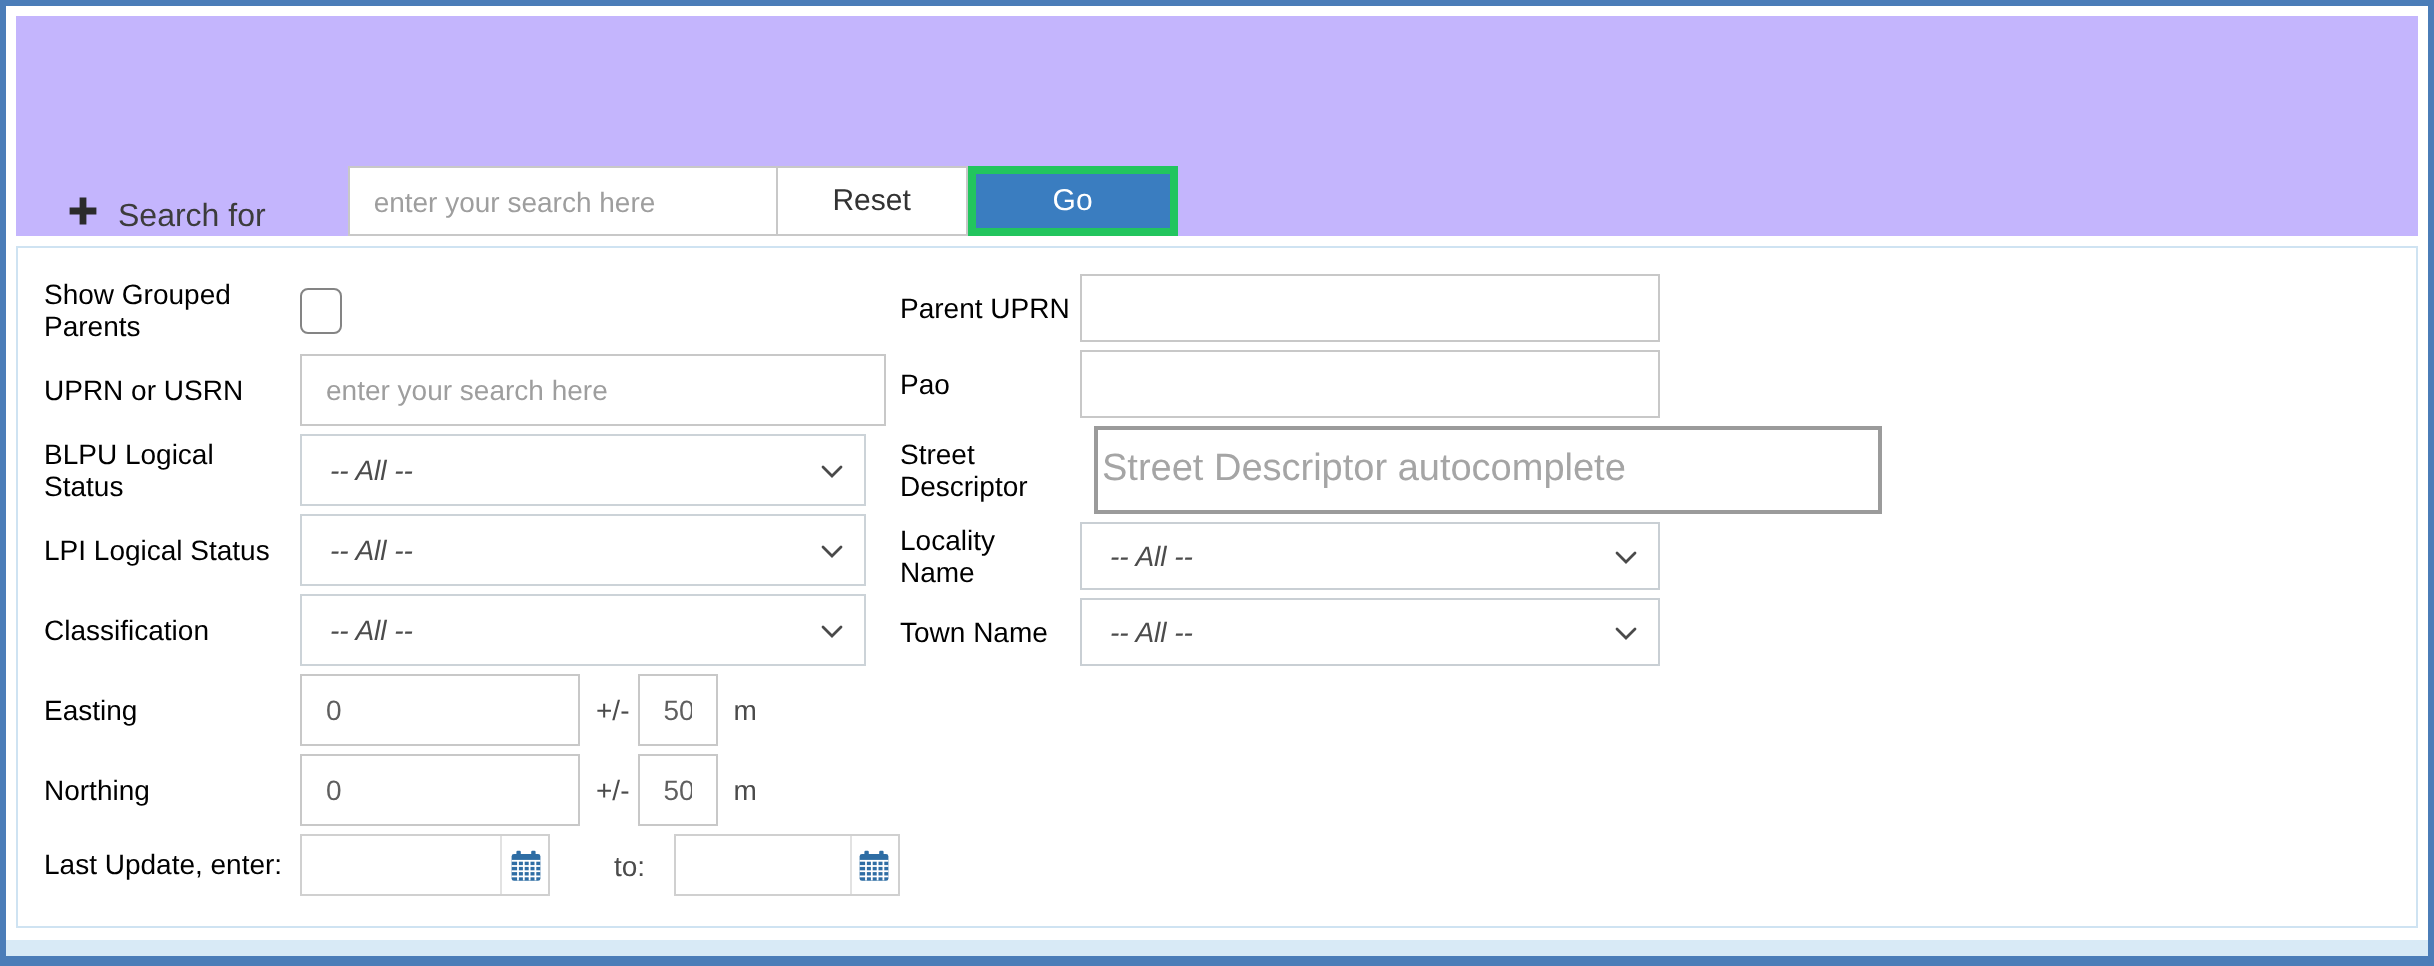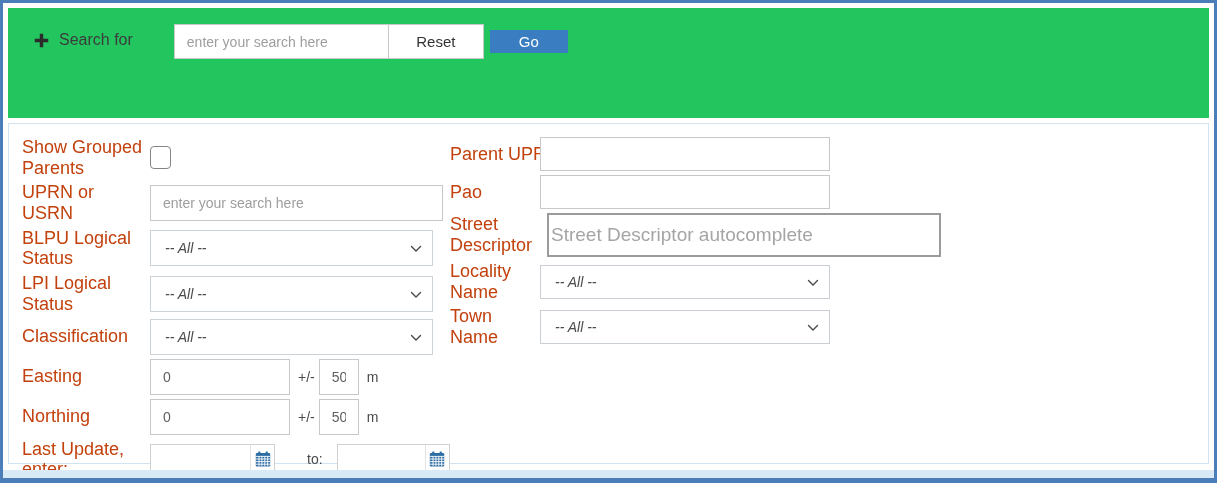--- a/index.html
+++ b/index.html
@@ -13,23 +13,23 @@
     position: relative;
     width: 1217px; height: 483px;
     background: #fff;
     border: 3px solid #4b7db8;
     border-bottom-width: 5px;
     padding: 5px 5px 0 5px;
   }
   
   .top-panel {
     height: 110px;
-    background: #22c55e;
+    background: #c4b5fd;
     display: flex;
-    align-items: flex-start;
+    align-items: flex-end;
     padding: 16px 0 0 26px;
   }
   .plus-wrap { margin-top: 9px; margin-right: 10px; flex-shrink: 0; }
   .search-for-label {
     font-size: 16px; color: #3c3c3c;
     margin-top: 7px;
     flex-shrink: 0;
   }
   .search-group { display: flex; margin-left: 41px; }
   .main-search-input {
@@ -49,39 +49,39 @@
     cursor: pointer;
   }
   .btn-reset {
     width: 95px;
     background: #fff;
     border: 1px solid #c8c8c8;
     border-left: none;
     color: #333;
   }
   .btn-go {
-    width: 90px;
+    width: 105px;
     background: #3a7dc0;
-    border: 6px solid #22c55e;
+    border: 4px solid #22c55e;
     color: #fff;
   }
   
   .form-panel {
     margin-top: 5px;
     height: 341px;
     background: #fff;
     border: 1px solid #cfe3f2;
     padding: 13px 0 0 13px;
     display: flex;
   }
   .col-left { width: 428px; flex-shrink: 0; }
   .col-right { flex: 1; }
   .frow { display: flex; align-items: center; margin-bottom: 4px; }
   .lbl {
-    font-size: 18px; color: #c2410c; line-height: 1.15;
+    font-size: 14px; color: #000000; line-height: 1.15;
     flex-shrink: 0;
   }
   .lbl-left { width: 128px; padding-right: 6px; }
   .lbl-right { width: 90px; padding-right: 2px; }
   .nowrap { white-space: nowrap; }
   .h36 { min-height: 36px; }
   .h34 { min-height: 34px; }
   
   .txt {
     height: 36px;

